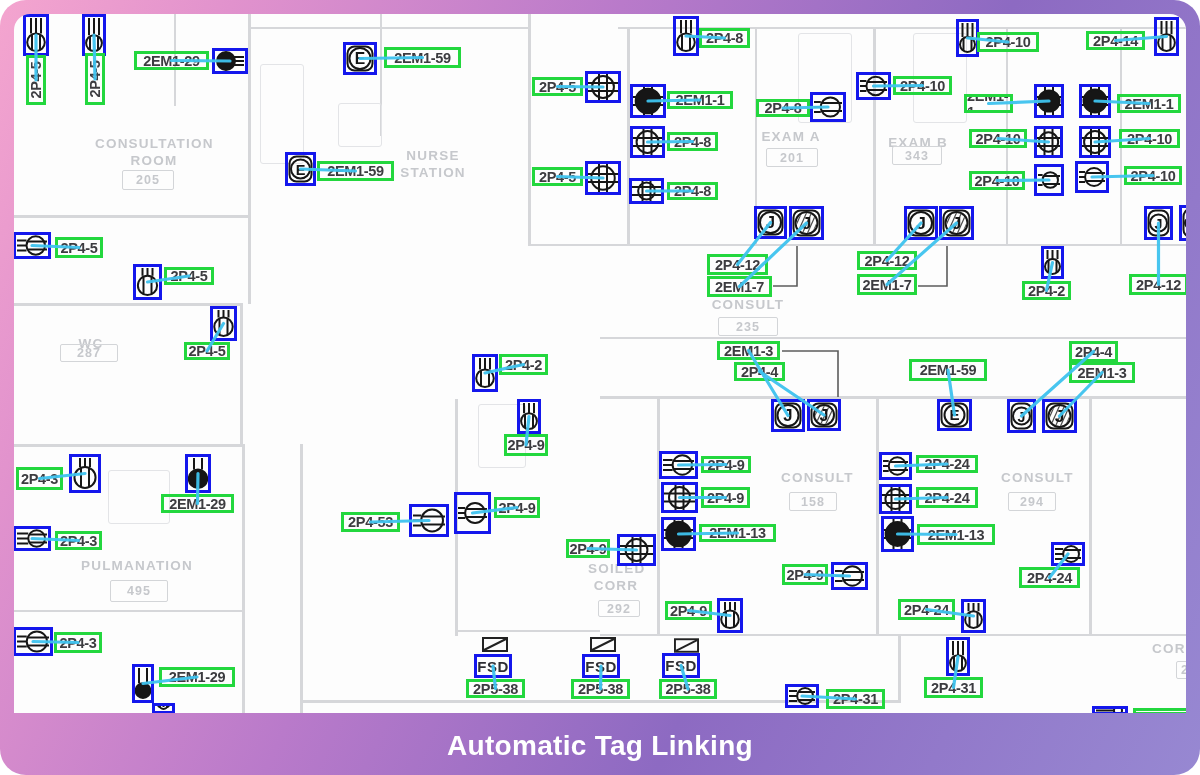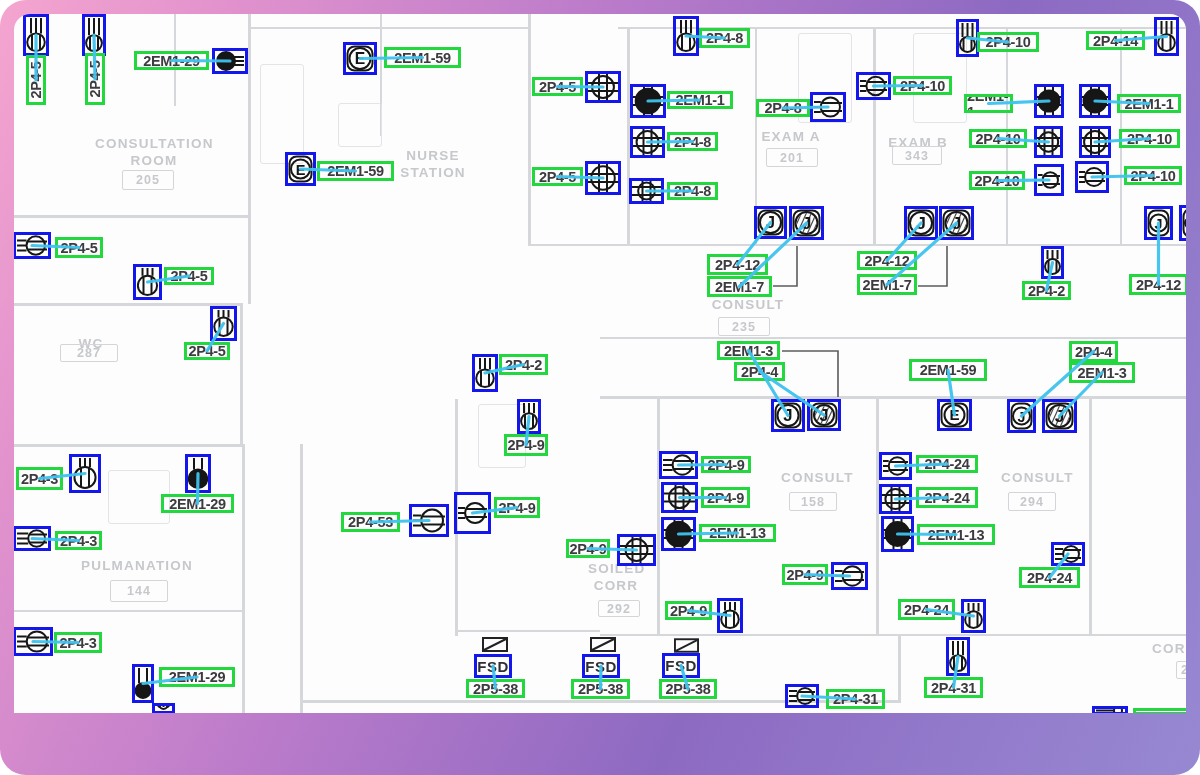--- a/index.html
+++ b/index.html
@@ -71,25 +71,25 @@
       <div class="room" style="left: 81px; top: 121px; width: 118px; height: 34px;">CONSULTATION
 ROOM</div>
       <div class="roomnum" style="left: 108px; top: 156px; width: 52px; height: 20px;">205</div>
       <div class="room" style="left: 379px; top: 133px; width: 80px; height: 36px;">NURSE
 STATION</div>
       <div class="room" style="left: 746px; top: 114px; width: 62px; height: 16px;">EXAM A</div>
       <div class="roomnum" style="left: 752px; top: 134px; width: 52px; height: 19px;">201</div>
       <div class="room" style="left: 874px; top: 120px; width: 60px; height: 16px;">EXAM B</div>
       <div class="roomnum" style="left: 878px; top: 132px; width: 50px; height: 19px;">343</div>
       <div class="room" style="left: 692px; top: 282px; width: 84px; height: 16px;">CONSULT</div>
-      <div class="roomnum" style="left: 704px; top: 303px; width: 52px; height: 19px;">235</div>
+      <div class="roomnum" style="left: 704px; top: 303px; width: 60px; height: 19px;">235</div>
       <div class="room" style="left: 56px; top: 321px; width: 42px; height: 16px;">WC</div>
       <div class="roomnum" style="left: 46px; top: 330px; width: 58px; height: 18px;">287</div>
       <div class="room" style="left: 64px; top: 543px; width: 118px; height: 16px;">PULMANATION</div>
-      <div class="roomnum" style="left: 96px; top: 566px; width: 58px; height: 22px;">144</div>
+      <div class="roomnum" style="left: 96px; top: 566px; width: 58px; height: 22px;">495</div>
       <div class="room" style="left: 574px; top: 546px; width: 56px; height: 34px;">SOILED
 CORR</div>
       <div class="roomnum" style="left: 584px; top: 586px; width: 42px; height: 17px;">292</div>
       <div class="room" style="left: 767px; top: 455px; width: 72px; height: 16px;">CONSULT</div>
       <div class="roomnum" style="left: 775px; top: 478px; width: 48px; height: 19px;">158</div>
       <div class="room" style="left: 987px; top: 455px; width: 72px; height: 16px;">CONSULT</div>
       <div class="roomnum" style="left: 994px; top: 478px; width: 48px; height: 19px;">294</div>
       <div class="room" style="left: 1138px; top: 626px; width: 44px; height: 16px;">CORR</div>
       <div class="roomnum" style="left: 1162px; top: 647px; width: 26px; height: 18px;">23</div>
       <div class="symbox" style="left: 9px; top: 0px; width: 26px; height: 42px;">
@@ -972,13 +972,16 @@
         <line x1="183" y1="663" x2="129" y2="669.5" stroke="#3fc3ef" stroke-width="3.2" stroke-linecap="round" opacity="0.95"></line>
         <line x1="674.5" y1="596.5" x2="716" y2="601.5" stroke="#3fc3ef" stroke-width="3.2" stroke-linecap="round" opacity="0.95"></line>
         <line x1="912.5" y1="595.5" x2="959.5" y2="602" stroke="#3fc3ef" stroke-width="3.2" stroke-linecap="round" opacity="0.95"></line>
         <line x1="481.5" y1="674.5" x2="479" y2="652" stroke="#3fc3ef" stroke-width="3.2" stroke-linecap="round" opacity="0.95"></line>
         <line x1="586.5" y1="675" x2="587" y2="652" stroke="#3fc3ef" stroke-width="3.2" stroke-linecap="round" opacity="0.95"></line>
         <line x1="674" y1="675" x2="667" y2="651.5" stroke="#3fc3ef" stroke-width="3.2" stroke-linecap="round" opacity="0.95"></line>
         <line x1="841.5" y1="685" x2="788" y2="682" stroke="#3fc3ef" stroke-width="3.2" stroke-linecap="round" opacity="0.95"></line>
         <line x1="939.5" y1="673.5" x2="944" y2="642.5" stroke="#3fc3ef" stroke-width="3.2" stroke-linecap="round" opacity="0.95"></line>
       </svg>
     </div>
+  <div class="caption">
+    <span>Automatic Tag Linking</span>
+  </div>
 </div>
 
 </body></html>

